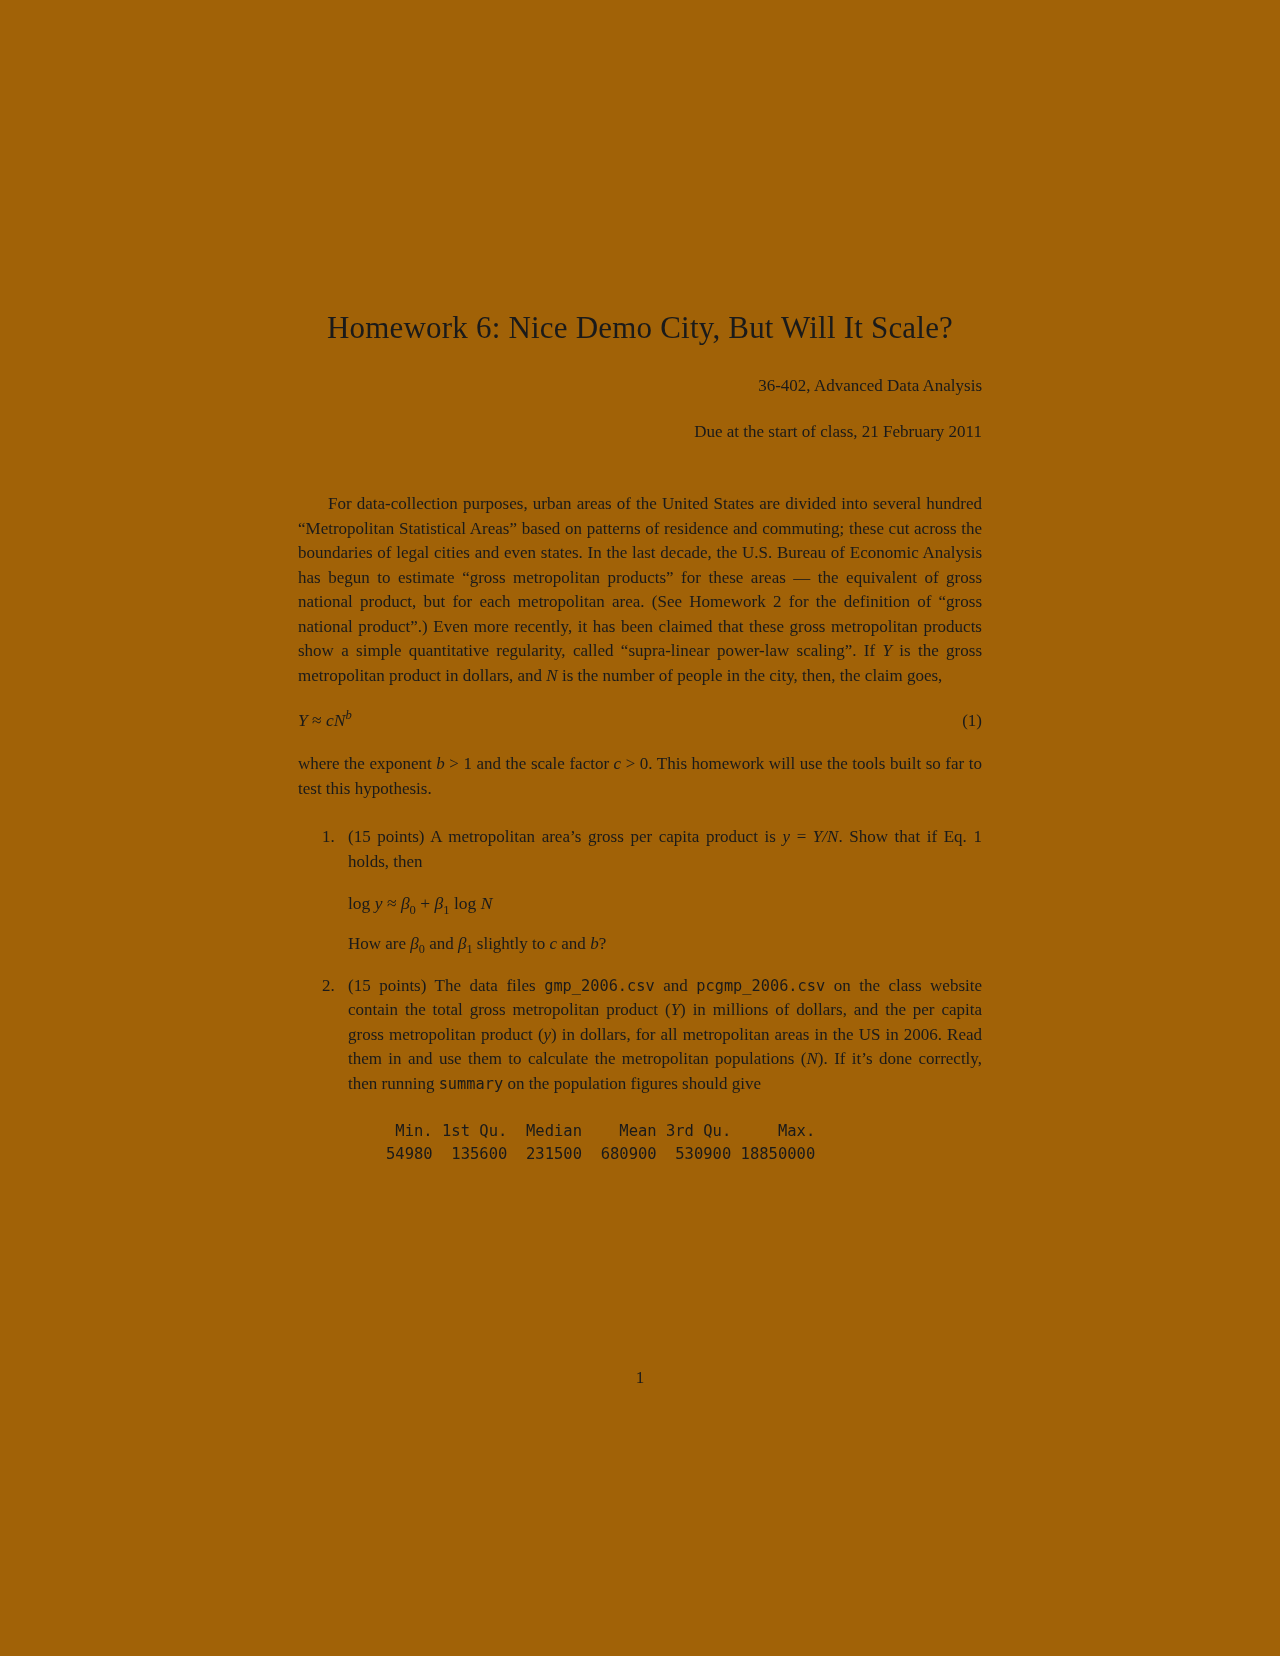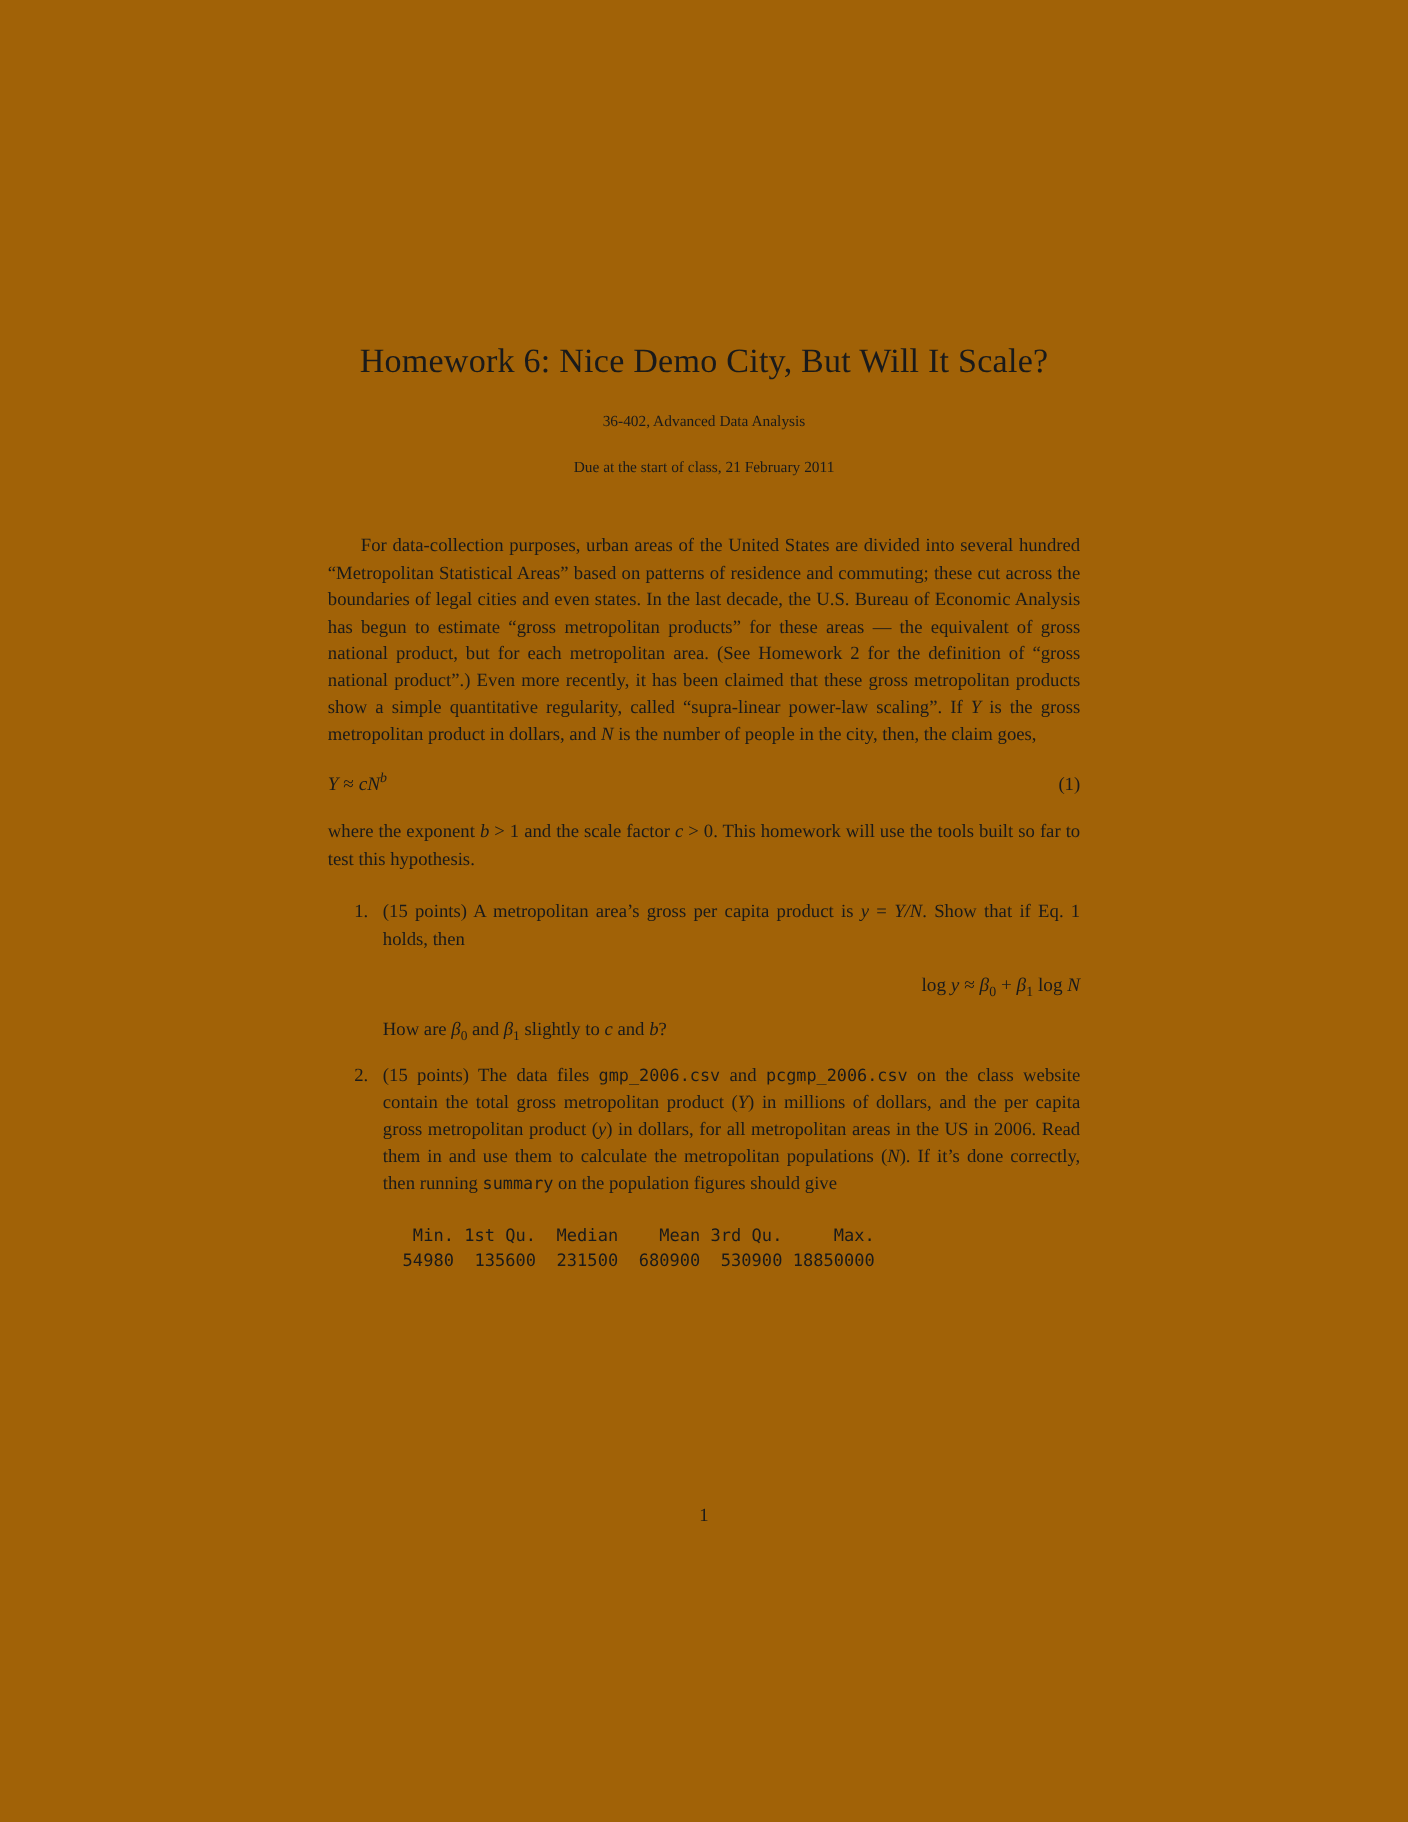--- a/index.html
+++ b/index.html
@@ -20,22 +20,22 @@
   }
   .title {
     font-size: 31px;
     font-weight: 400;
     text-align: center;
     margin: 0 0 30px 0;
     letter-spacing: 0.2px;
     white-space: nowrap;
   }
   .subtitle {
-    font-size: 14px;
-    text-align: center;
+    font-size: 17px;
+    text-align: right;
     margin: 0 0 26px 0;
   }
   .subtitle.due { margin-bottom: 50px; }
   .body {
     font-size: 17px;
     line-height: 24.5px;
     text-align: justify;
     margin: 0;
   }
   .indent { text-indent: 30px; }
@@ -63,30 +63,30 @@
   }
   .problem + .problem { margin-top: 17px; }
   .problem-label {
     position: absolute;
     left: 24px;
     top: 0;
     font-size: 17px;
     line-height: 24.5px;
   }
   .inner-equation {
-    text-align: right;
+    text-align: left;
     font-size: 17.5px;
     margin: 17px 0;
     line-height: 24px;
   }
   .code-block {
     font-family: "DejaVu Sans Mono", "Liberation Mono", monospace;
     font-size: 15.5px;
     line-height: 23px;
-    margin: 24px 0 24px 18px;
+    margin: 24px 0 24px 38px;
     white-space: pre;
     color: #1a1a1a;
   }
   .it { font-style: italic; }
   .mono {
     font-family: "DejaVu Sans Mono", "Liberation Mono", monospace;
     font-size: 0.9em;
     margin-top: 48px;
   }
   sup, sub {

